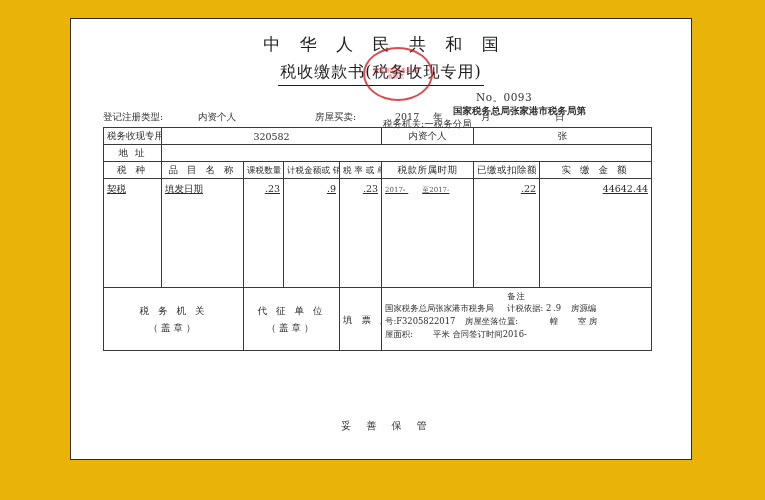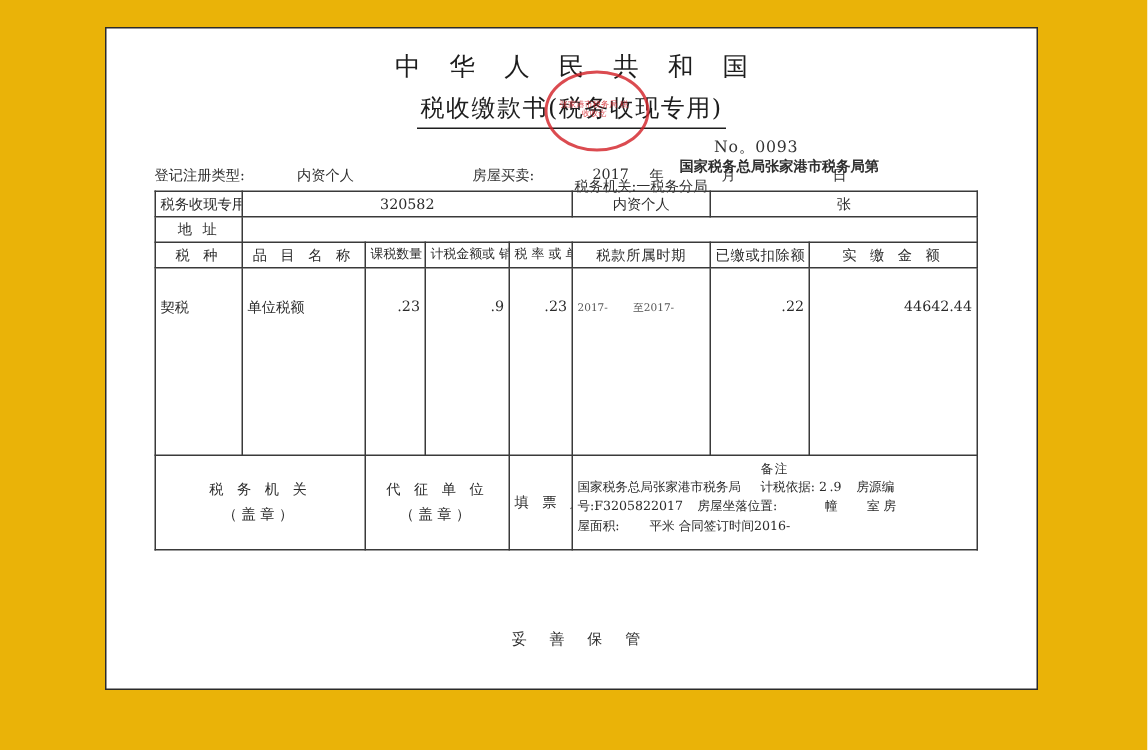--- a/index.html
+++ b/index.html
@@ -162,21 +162,21 @@
   }
   .hd2 {
     text-align: right;
     height: 22px;
     line-height: 10px;
     font-size: 8.6px;
     letter-spacing: 0;
     white-space: normal;
   }
   .hd-tight { letter-spacing: 0.5px; }
-  .body-row td { height: 104px; vertical-align: top; padding-top: 20px; }
+  .body-row td { height: 104px; vertical-align: top; padding-top: 4px; text-decoration: underline; }
   .tiny { font-size: 7px; color: #555; }
 
   .sum-row td { height: 18px; }
   .sign-row td {
     height: 62px;
     text-align: center;
     vertical-align: middle;
   }
   .sign-cell-in {
     line-height: 17px;
@@ -293,21 +293,21 @@
 销售收入</td>
         <td class="hd2">税 率 或
 单位税额</td>
         <td class="hd hd-tight">税款所属时期</td>
         <td class="hd hd-tight">已缴或扣除额</td>
         <td class="hd">实 缴 金 额</td>
       </tr>
 
       <tr class="body-row">
         <td>契税</td>
-        <td>单位税额</td>
+        <td>填发日期</td>
         <td class="num">.23</td>
         <td class="num">.9</td>
         <td class="num">.23</td>
         <td>
           <span class="tiny">2017-</span>
           <span class="tiny" style="margin-left:14px;">至2017-</span>
         </td>
         <td class="num">.22</td>
         <td class="num">44642.44</td>
       </tr>

